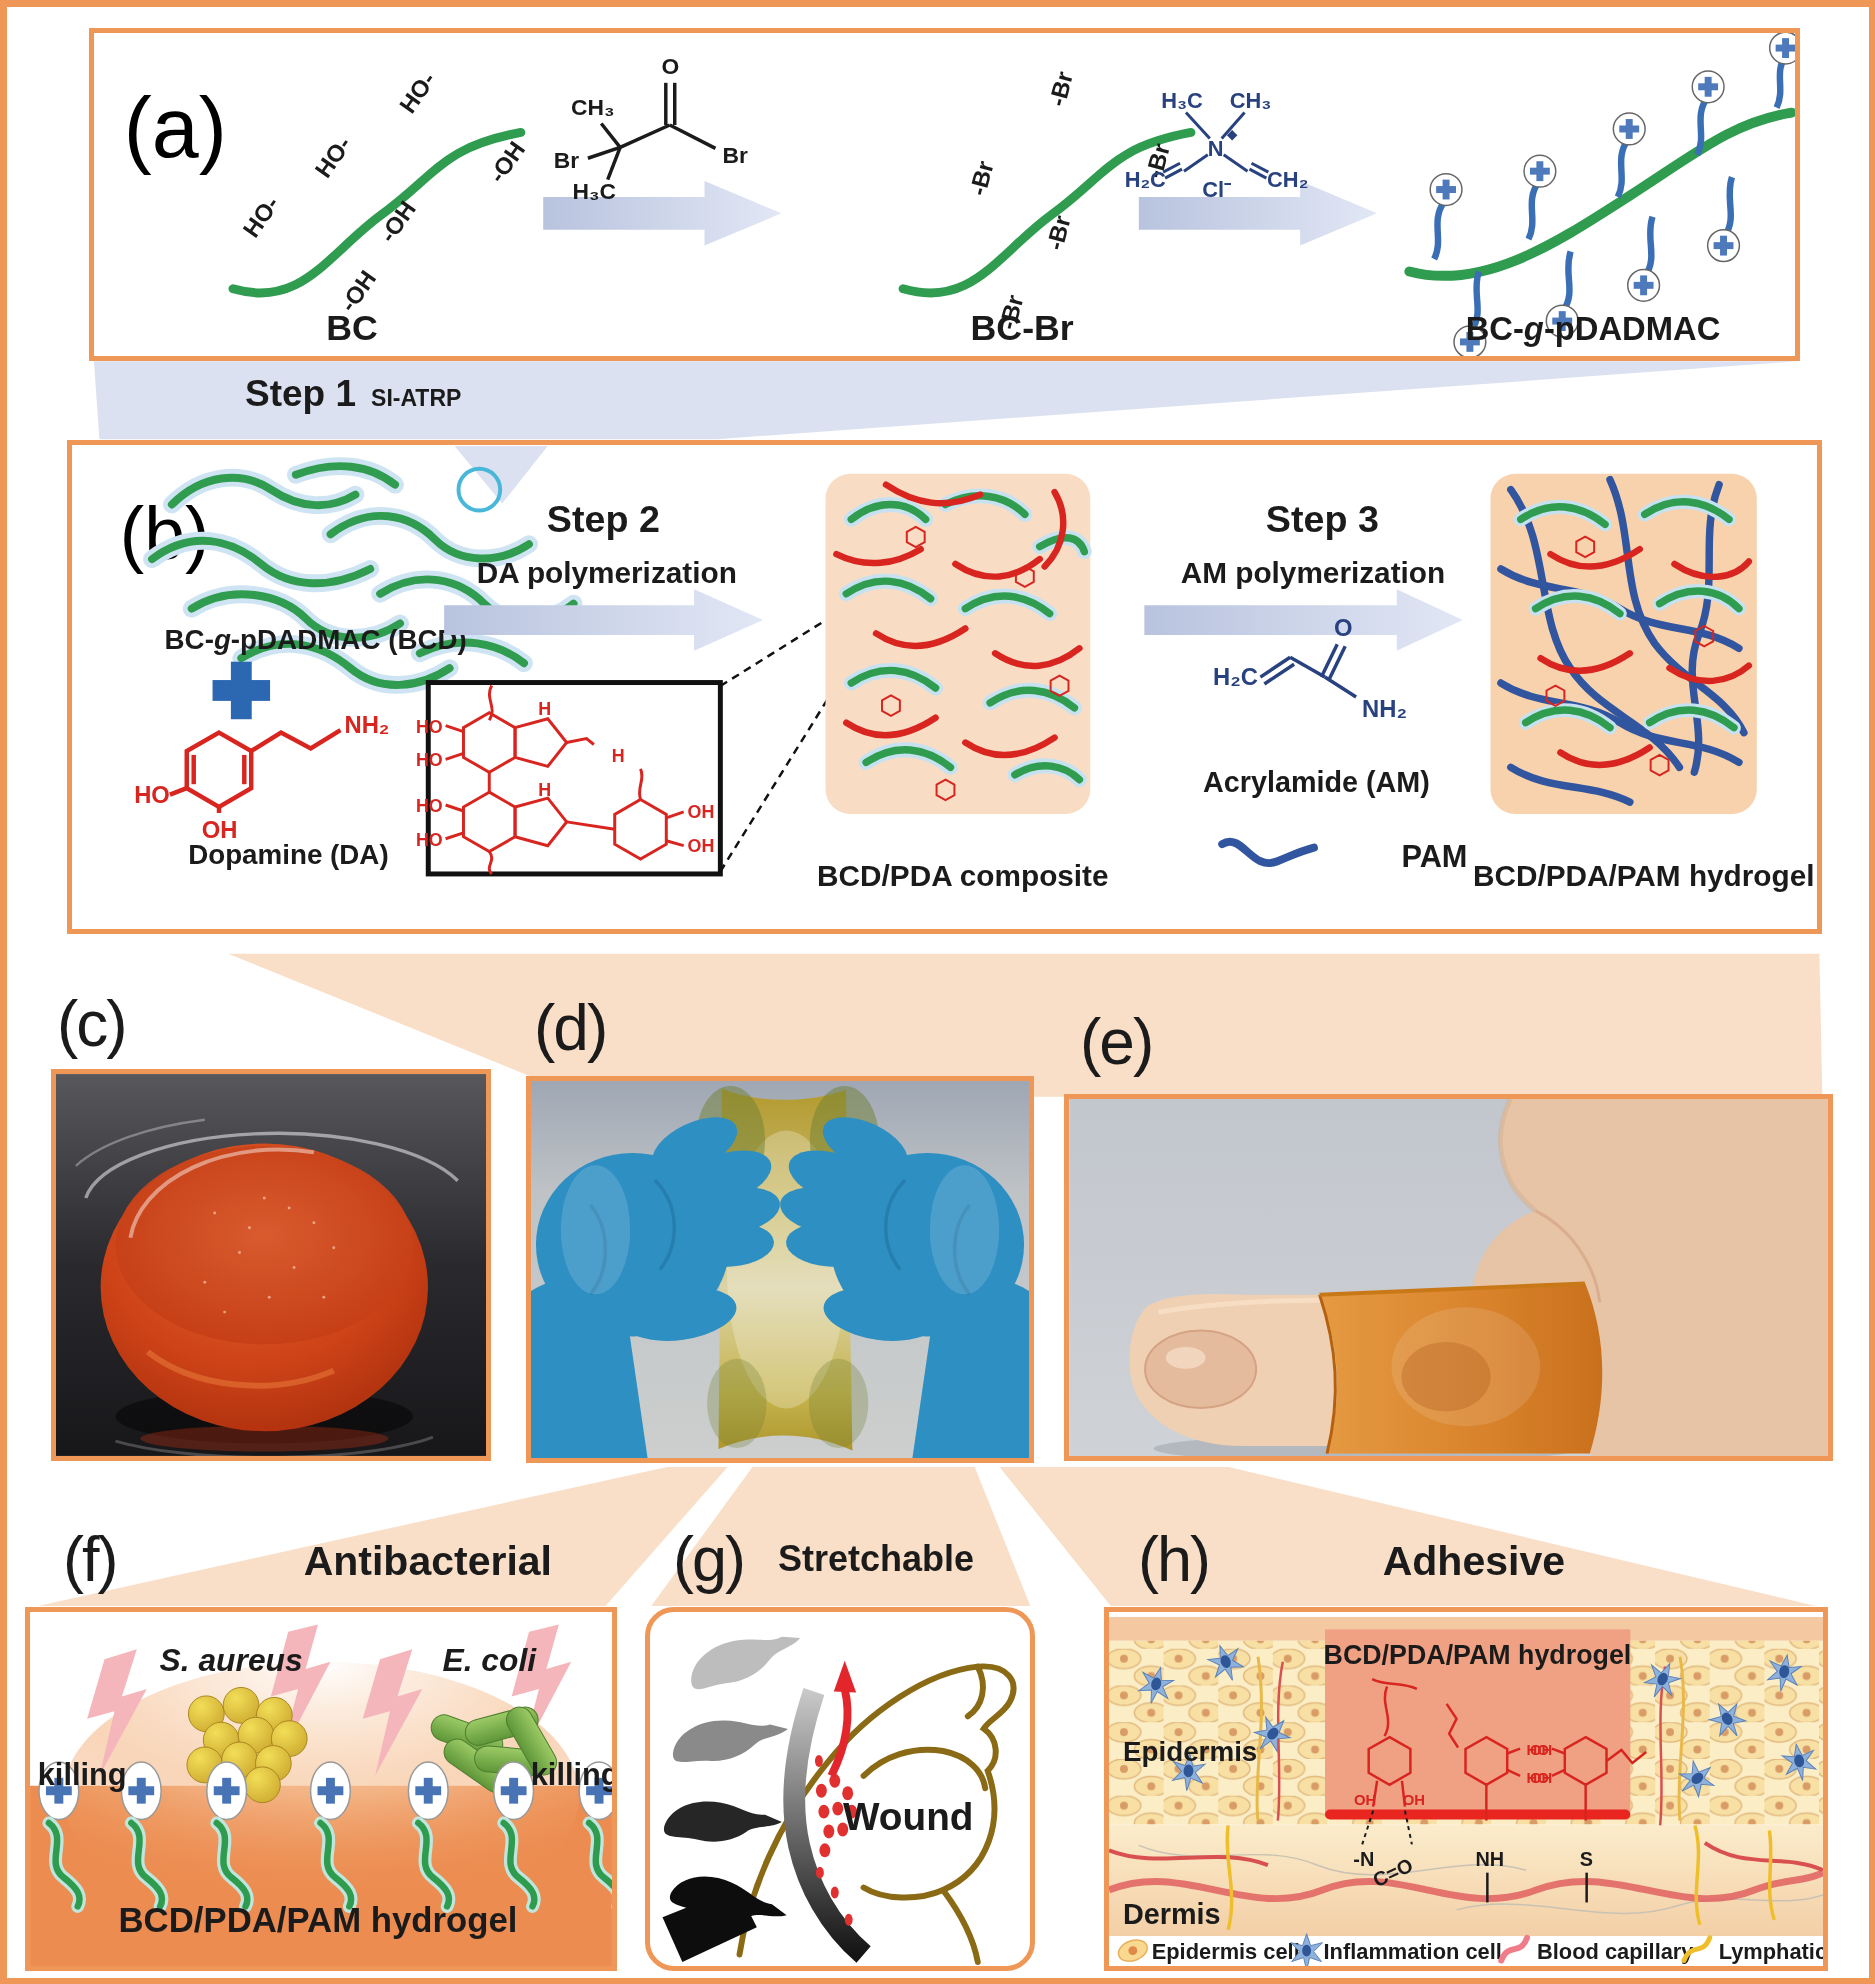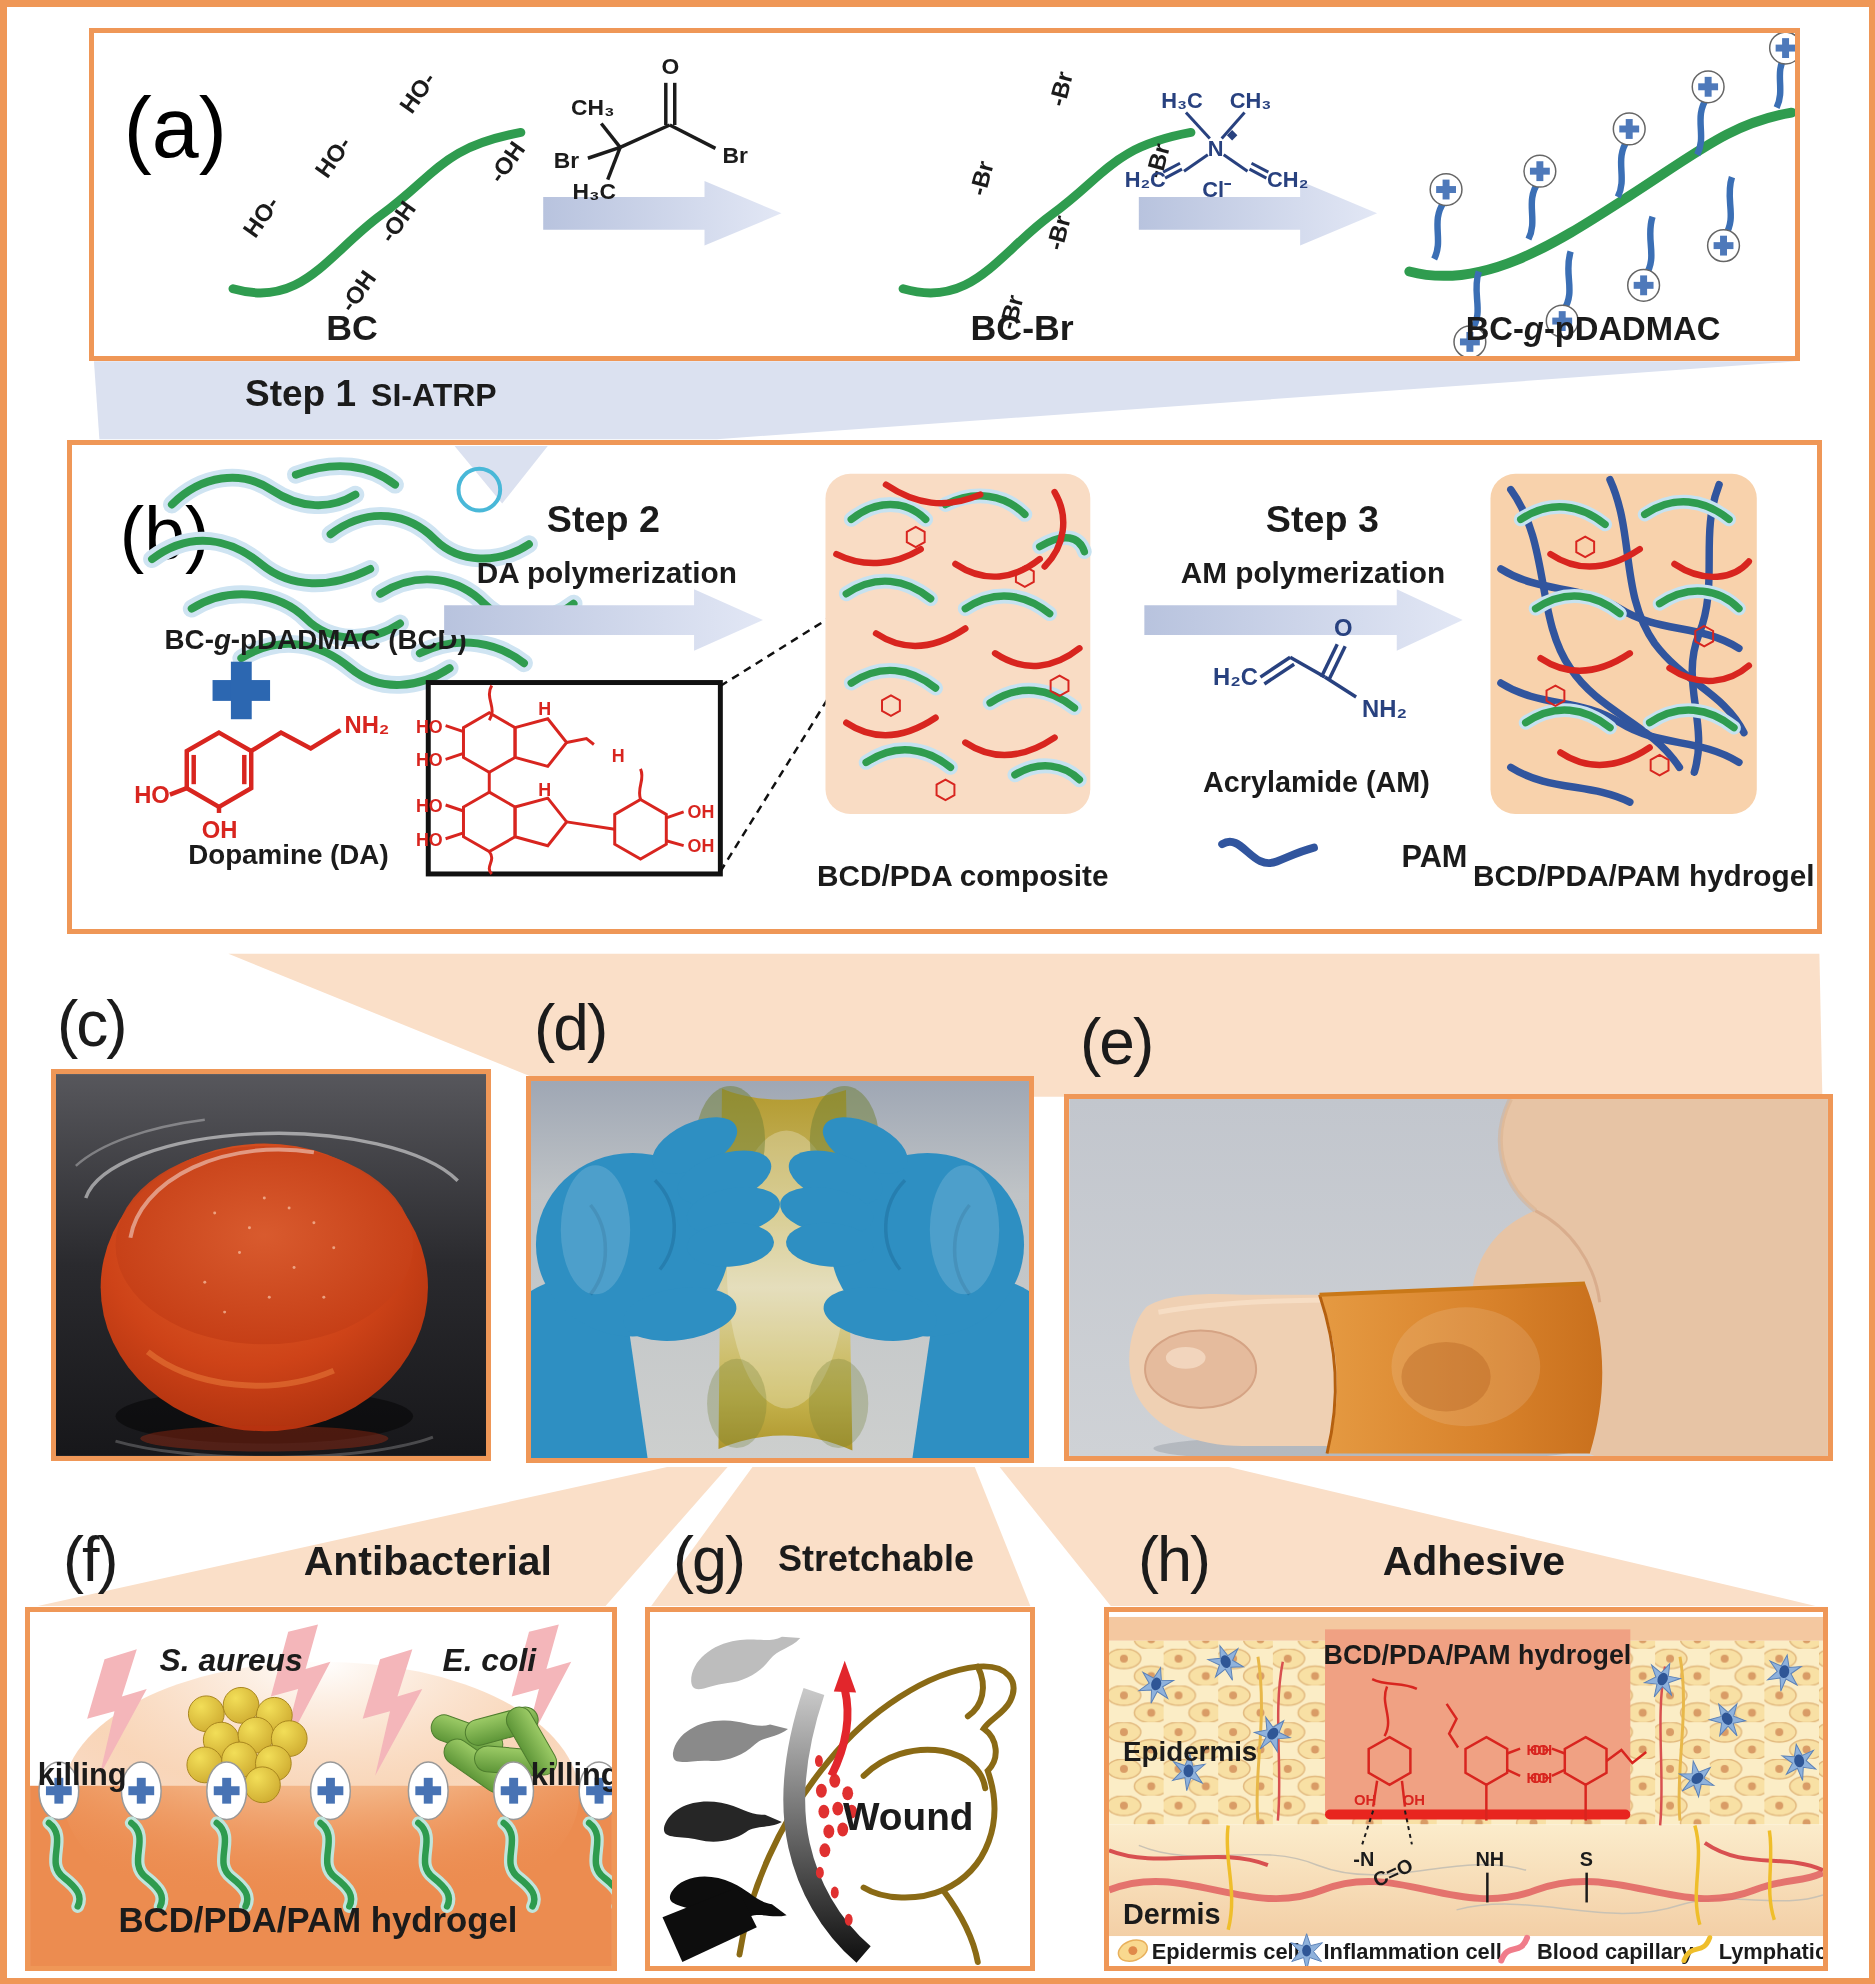--- a/index.html
+++ b/index.html
@@ -162,21 +162,21 @@
           </g>
       </g>
       <text x="3020" y="618" font-size="66" text-anchor="middle" class="tk">
         <tspan>BC-</tspan><tspan font-style="italic">g</tspan><tspan>-pDADMAC</tspan>
       </text>
     </svg>
   </div>
 
   <div class="step-band" style="left:238px;top:366px;">
     <span style="font-size:37px;">Step 1</span>
-    <span style="font-size:32px;">SI-ATRP</span>
+    <span style="font-size:23px;">SI-ATRP</span>
   </div>
 
   <div class="panel" style="left:60px;top:433px;width:1745px;height:484px;">
     <svg width="1745" height="484" viewBox="0 0 3516 976">
       <defs>
         <linearGradient id="garrB" x1="0" y1="0" x2="1" y2="0">
           <stop offset="0" stop-color="#B8C3DE"></stop>
             <stop offset="1" stop-color="#E2E7F5"></stop>
         </linearGradient>
       </defs>
@@ -627,21 +627,21 @@
         </g>
       </g>
       <text x="405" y="118" font-size="64" font-style="italic" class="tk" text-anchor="middle">S. aureus</text>
       <text x="925" y="118" font-size="64" font-style="italic" class="tk" text-anchor="middle">E. coli</text>
       <text x="105" y="348" font-size="62" class="tk" text-anchor="middle">killing</text>
       <text x="1098" y="348" font-size="62" class="tk" text-anchor="middle">killing</text>
       <text x="580" y="645" font-size="70" class="tk" text-anchor="middle">BCD/PDA/PAM hydrogel</text>
     </svg>
   </div>
 
-  <div class="panel" style="left:638px;top:1600px;width:380px;height:354px;">
+  <div class="panel" style="left:638px;top:1600px;width:380px;height:354px;border-radius:29px;">
     <svg width="380" height="354" viewBox="0 0 765 713">
       <defs>
         <linearGradient id="strip" x1="0" y1="0" x2="0" y2="1">
           <stop offset="0" stop-color="#C8C8C8"></stop>
             <stop offset="0.5" stop-color="#6E6E6E"></stop>
             <stop offset="1" stop-color="#141414"></stop>
         </linearGradient>
         <path id="hand" d="M10,70 C20,30 70,8 120,14 C160,18 180,36 210,30 L245,42 C220,58 195,52 175,68 C150,88 115,98 80,92 C40,86 5,100 10,70 Z"></path>
       </defs>
 

